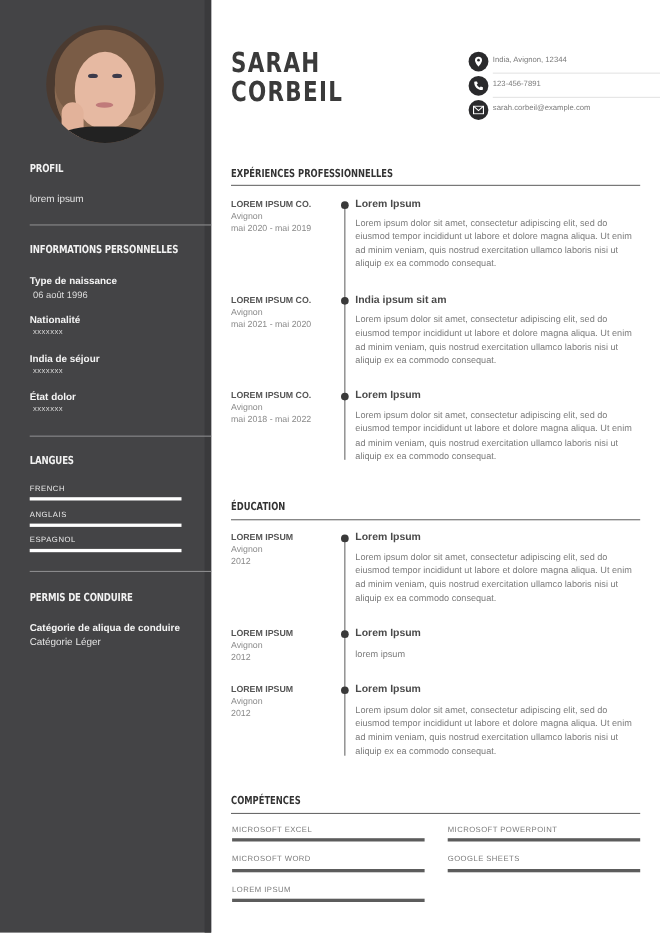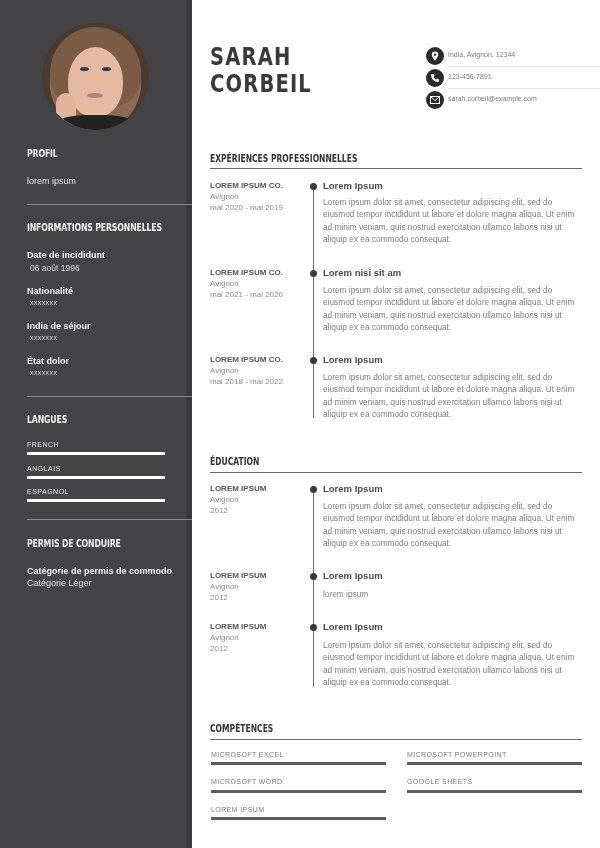--- a/index.html
+++ b/index.html
@@ -88,41 +88,41 @@
     <div class="mouth"></div>
     <div class="hand"></div>
     <div class="shirt"></div>
   </div>
 
   <div class="sb-heading" style="top:148px">PROFIL</div>
   <div class="sb-text" style="top:176px">lorem ipsum</div>
   <div class="sb-divider" style="top:204px"></div>
 
   <div class="sb-heading" style="top:222px">INFORMATIONS PERSONNELLES</div>
-  <div class="sb-label" style="top:250px">Date de incididunt</div>
+  <div class="sb-label" style="top:250px">Type de naissance</div>
   <div class="sb-value" style="top:263px">06 août 1996</div>
   <div class="sb-label" style="top:286px">Nationalité</div>
   <div class="sb-value small" style="top:299px">xxxxxxx</div>
   <div class="sb-label" style="top:321px">India de séjour</div>
   <div class="sb-value small" style="top:334px">xxxxxxx</div>
   <div class="sb-label" style="top:356px">État dolor</div>
   <div class="sb-value small" style="top:369px">xxxxxxx</div>
   <div class="sb-divider" style="top:396px"></div>
 
   <div class="sb-heading" style="top:414px">LANGUES</div>
   <div class="lang-label" style="top:441px">FRENCH</div>
   <div class="lang-bar" style="top:452px"></div>
   <div class="lang-label" style="top:465px">ANGLAIS</div>
   <div class="lang-bar" style="top:476px"></div>
   <div class="lang-label" style="top:488px">ESPAGNOL</div>
   <div class="lang-bar" style="top:499px"></div>
   <div class="sb-divider" style="top:519px"></div>
 
   <div class="sb-heading" style="top:538px">PERMIS DE CONDUIRE</div>
-  <div class="sb-label" style="top:566px">Catégorie de permis de commodo</div>
+  <div class="sb-label" style="top:566px">Catégorie de aliqua de conduire</div>
   <div class="sb-text" style="top:578px">Catégorie Léger</div>
 </aside>
 
 <div class="name">
   <div>SARAH</div>
   <div>CORBEIL</div>
 </div>
 
 <div class="contact-row" style="top:47px">
   <div class="contact-icon">
@@ -163,21 +163,21 @@
 <div class="entry-meta" style="top:191px">Avignon</div>
 <div class="entry-meta" style="top:202px">mai 2020 - mai 2019</div>
 <div class="dot" style="top:183px"></div>
 <div class="entry-title" style="top:180px">Lorem Ipsum</div>
 <div class="entry-desc" style="top:196px">Lorem ipsum dolor sit amet, consectetur adipiscing elit, sed do eiusmod tempor incididunt ut labore et dolore magna aliqua. Ut enim ad minim veniam, quis nostrud exercitation ullamco laboris nisi ut aliquip ex ea commodo consequat.</div>
 
 <div class="entry-org" style="top:268px">LOREM IPSUM CO.</div>
 <div class="entry-meta" style="top:278px">Avignon</div>
 <div class="entry-meta" style="top:289px">mai 2021 - mai 2020</div>
 <div class="dot" style="top:270px"></div>
-<div class="entry-title" style="top:267px">Lorem nisi sit am</div>
+<div class="entry-title" style="top:267px">India ipsum sit am</div>
 <div class="entry-desc" style="top:284px">Lorem ipsum dolor sit amet, consectetur adipiscing elit, sed do eiusmod tempor incididunt ut labore et dolore magna aliqua. Ut enim ad minim veniam, quis nostrud exercitation ullamco laboris nisi ut aliquip ex ea commodo consequat.</div>
 
 <div class="entry-org" style="top:355px">LOREM IPSUM CO.</div>
 <div class="entry-meta" style="top:365px">Avignon</div>
 <div class="entry-meta" style="top:376px">mai 2018 - mai 2022</div>
 <div class="dot" style="top:357px"></div>
 <div class="entry-title" style="top:354px">Lorem Ipsum</div>
 <div class="entry-desc" style="top:371px">Lorem ipsum dolor sit amet, consectetur adipiscing elit, sed do eiusmod tempor incididunt ut labore et dolore magna aliqua. Ut enim ad minim veniam, quis nostrud exercitation ullamco laboris nisi ut aliquip ex ea commodo consequat.</div>
 
 <div class="sec-heading" style="top:456px">ÉDUCATION</div>

